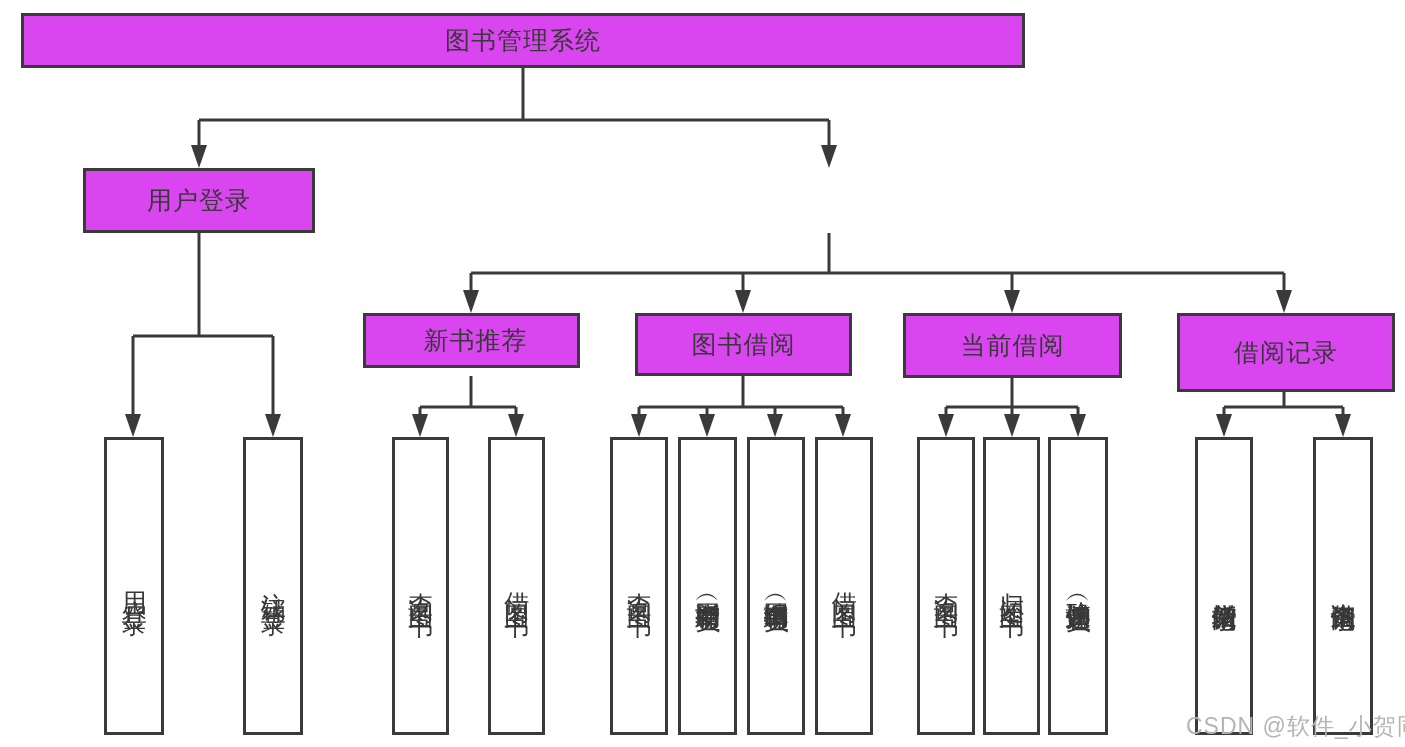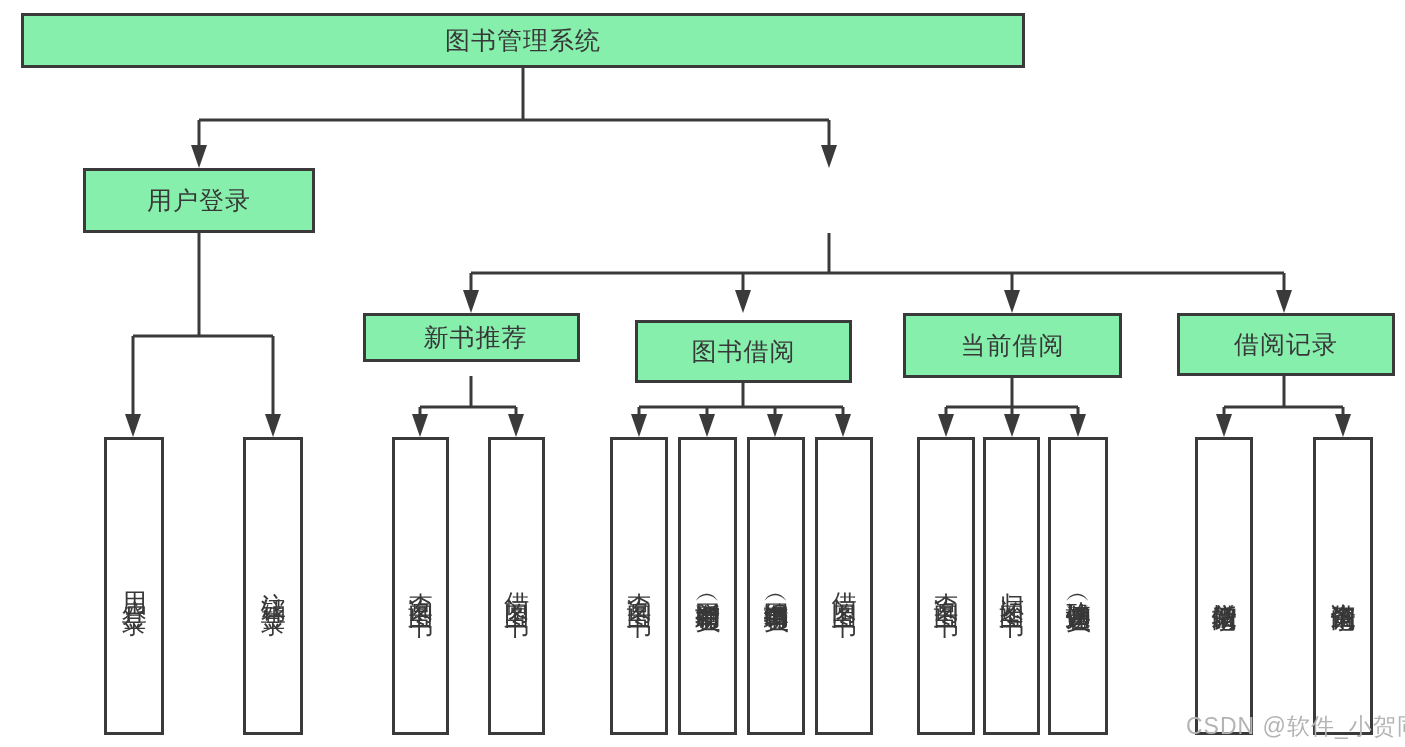--- a/index.html
+++ b/index.html
@@ -15,21 +15,21 @@
   }
 
   .connectors {
     position: absolute;
     left: 0; top: 0;
     width: 1405px; height: 747px;
   }
 
   .node {
     position: absolute;
-    background: #86efac;
+    background: #d946ef;
     border: 3px solid #3a3a3a;
     display: flex;
     align-items: center;
     justify-content: center;
     color: #383838;
     font-size: 25px;
     letter-spacing: 1px;
     z-index: 2;
   }
 
@@ -141,30 +141,30 @@
   </svg>
 
   <div class="node" style="left:21px; top:13px; width:1004px; height:55px;">
     <span>图书管理系统</span>
   </div>
 
   <div class="node" style="left:83px; top:168px; width:232px; height:65px;">
     <span>用户登录</span>
   </div>
 
-  <div class="node" style="left:363px; top:313px; width:217px; height:49px;padding-left:8px;">
+  <div class="node" style="left:363px; top:313px; width:217px; height:55px;padding-left:8px;">
     <span>新书推荐</span>
   </div>
-  <div class="node" style="left:635px; top:313px; width:217px; height:63px;margin-top:7px;">
+  <div class="node" style="left:635px; top:313px; width:217px; height:63px;">
     <span>图书借阅</span>
   </div>
   <div class="node" style="left:903px; top:313px; width:219px; height:65px;">
     <span>当前借阅</span>
   </div>
-  <div class="node" style="left:1177px; top:313px; width:218px; height:63px;">
+  <div class="node" style="left:1177px; top:313px; width:218px; height:79px;">
     <span>借阅记录</span>
   </div>
 
   <div class="leaf" style="left:104px; top:437px; width:60px; height:298px;">
     <span class="vtext">用户登录</span>
   </div>
   <div class="leaf" style="left:243px; top:437px; width:60px; height:298px;">
     <span class="vtext">注销登录</span>
   </div>
 

